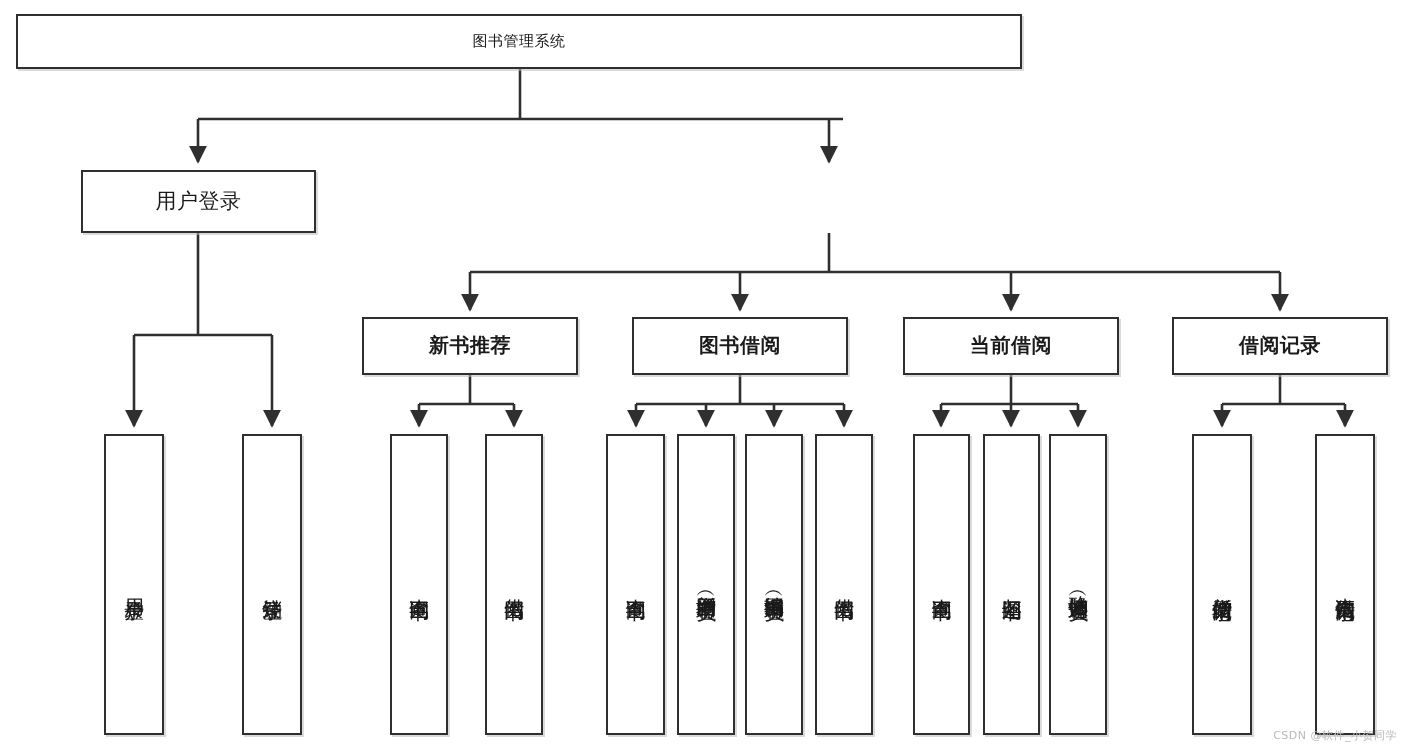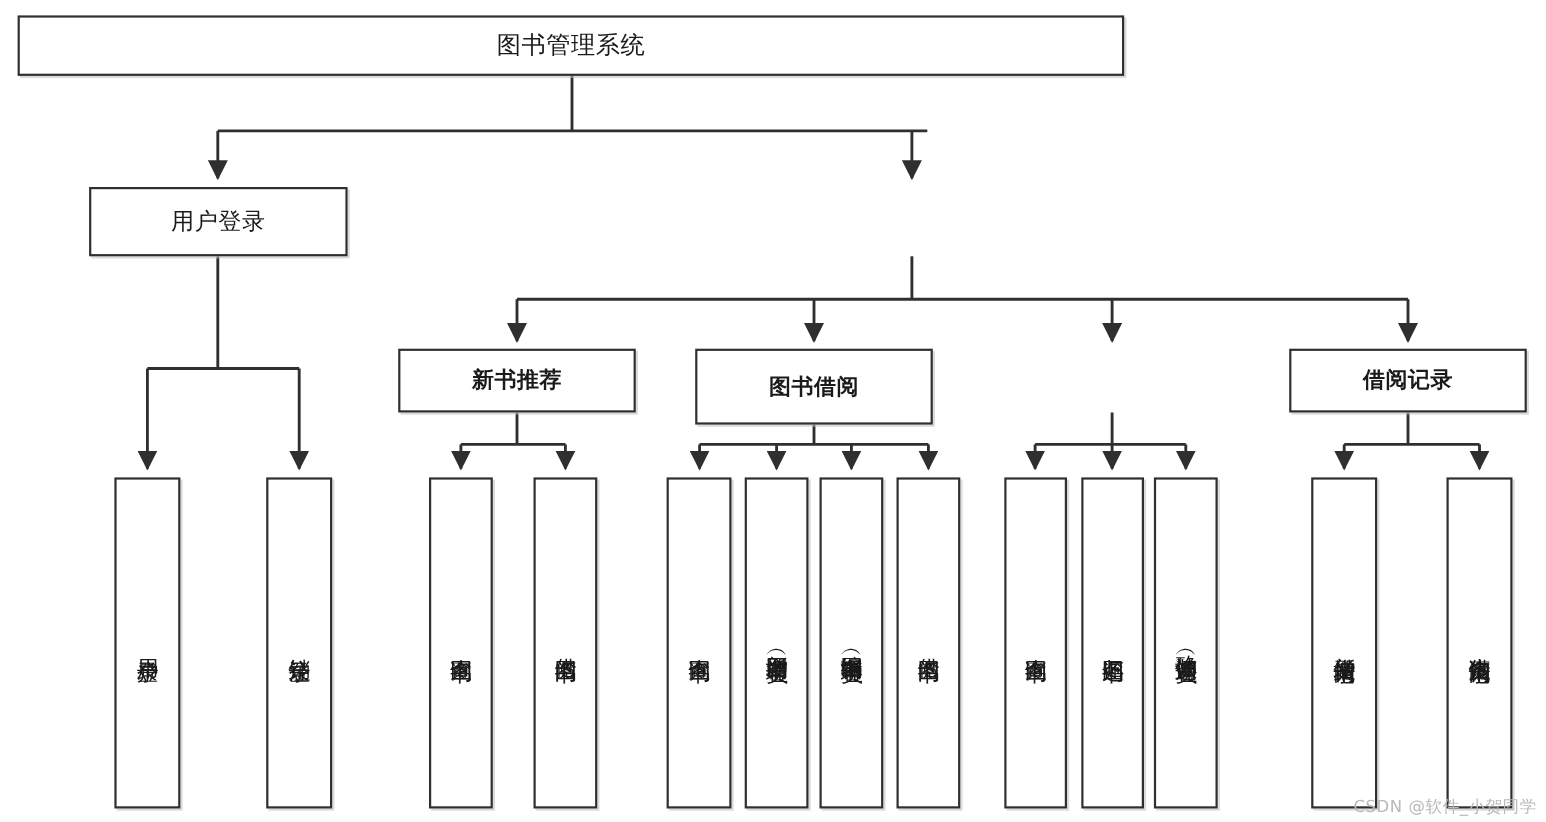--- a/index.html
+++ b/index.html
@@ -37,21 +37,21 @@
     z-index: 3;
   }
   .node-label {
     color: #1a1a1a;
     font-size: 21px;
     line-height: 1.18;
     letter-spacing: 0.5px;
     white-space: nowrap;
     text-align: center;
   }
-  .node.root .node-label { font-size: 22px; }
+  .node.root .node-label { font-size: 15px; }
   .node.level2 .node-label { font-size: 21px; }
   .node.level3 .node-label { font-size: 20px; font-weight: bold; }
 
   
   .node.leaf {
     overflow: visible;
   }
   .node.leaf .node-label {
     writing-mode: vertical-rl;
     text-orientation: upright;
@@ -59,21 +59,21 @@
     font-size: 20px;
     line-height: 1.08;
     letter-spacing: 1px;
     white-space: nowrap;
   }
   #watermark {
     position: absolute;
     right: 8px;
     bottom: 4px;
     color: #b9b9b9;
-    font-size: 15px;
+    font-size: 11px;
     letter-spacing: 0.5px;
     z-index: 6;
     white-space: nowrap;
     pointer-events: none;
   }
 </style>
 </head>
 <body>
 
 <div id="diagram-root">
@@ -132,22 +132,25 @@
     <span class="node-label">图书管理系统</span>
   </div>
 
   <div class="node level2" style="left:81px; top:170px; width:235px; height:63px;">
     <span class="node-label">用户登录</span>
   </div>
 
   <div class="node level3" style="left:362px; top:317px; width:216px; height:58px;">
     <span class="node-label">新书推荐</span>
   </div>
-  <div class="node level3" style="left:632px; top:317px; width:216px; height:69px;">
+  <div class="node level3" style="left:632px; top:317px; width:216px; height:58px;">
     <span class="node-label">图书借阅</span>
+  </div>
+  <div class="node level3" style="left:903px; top:317px; width:216px; height:58px;">
+    <span class="node-label">当前借阅</span>
   </div>
   <div class="node level3" style="left:1172px; top:317px; width:216px; height:58px;align-items:center;">
     <span class="node-label">借阅记录</span>
   </div>
 
   <div class="node leaf" style="left:104px; top:434px; width:60px; height:301px;">
     <span class="node-label">用户登录</span>
   </div>
   <div class="node leaf" style="left:242px; top:434px; width:60px; height:301px;">
     <span class="node-label">注销登录</span>

